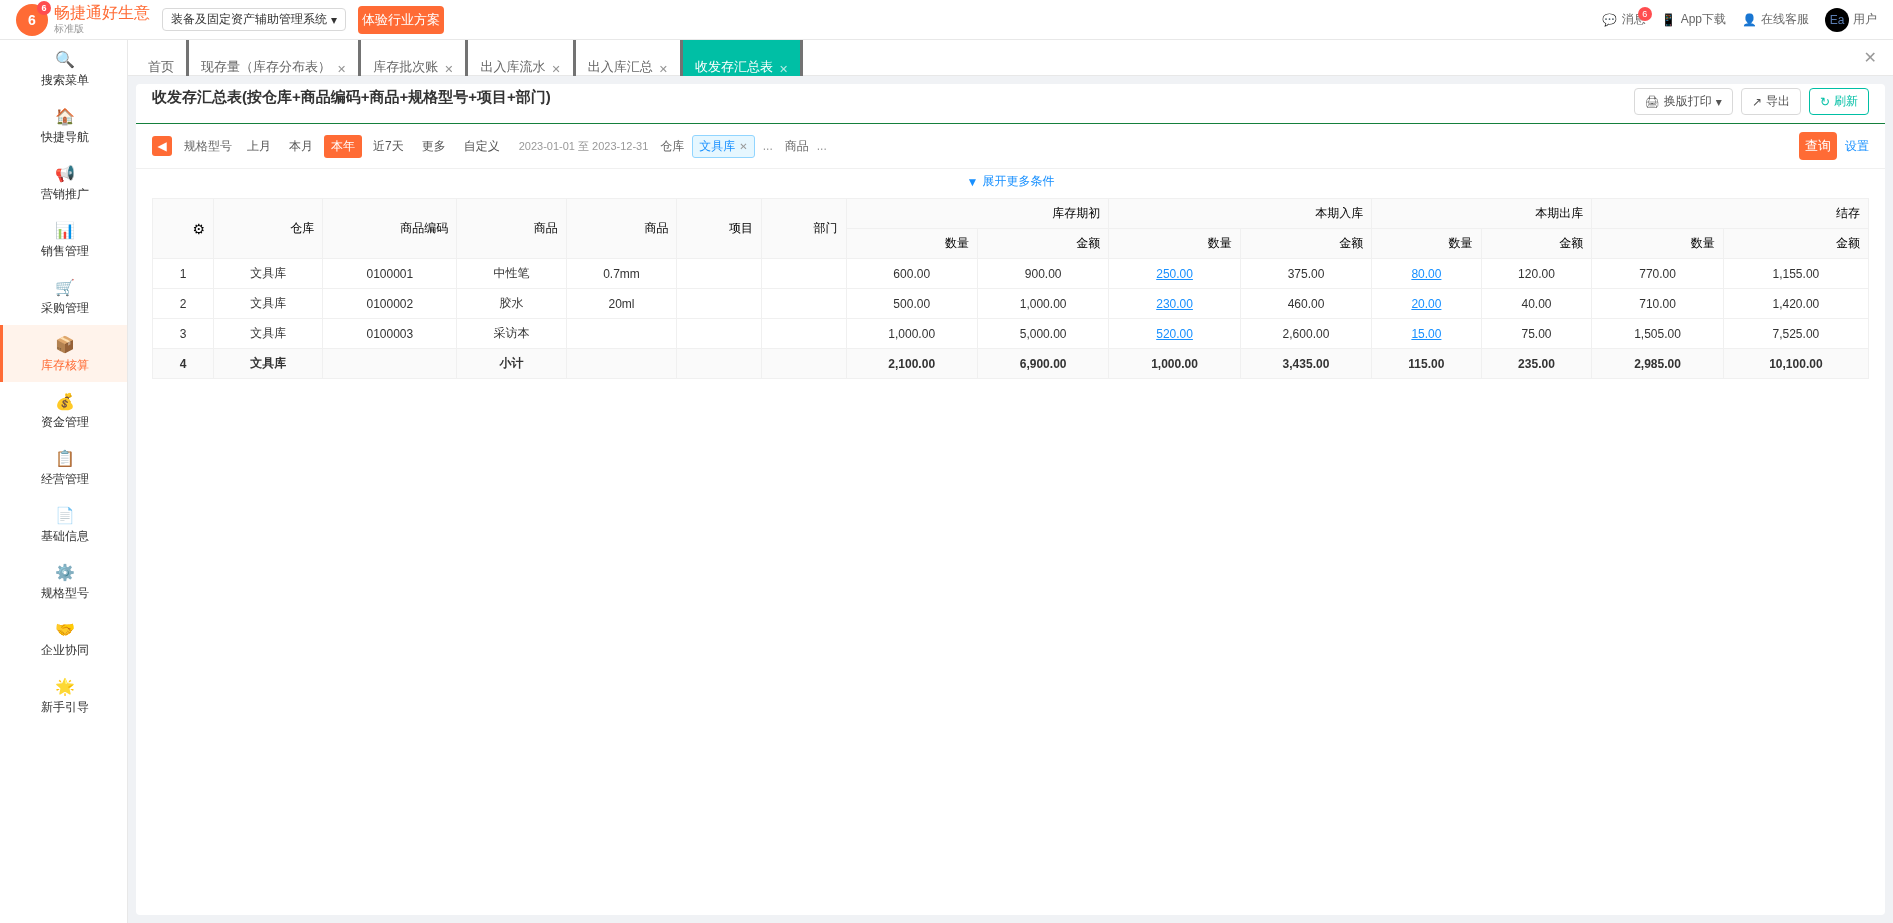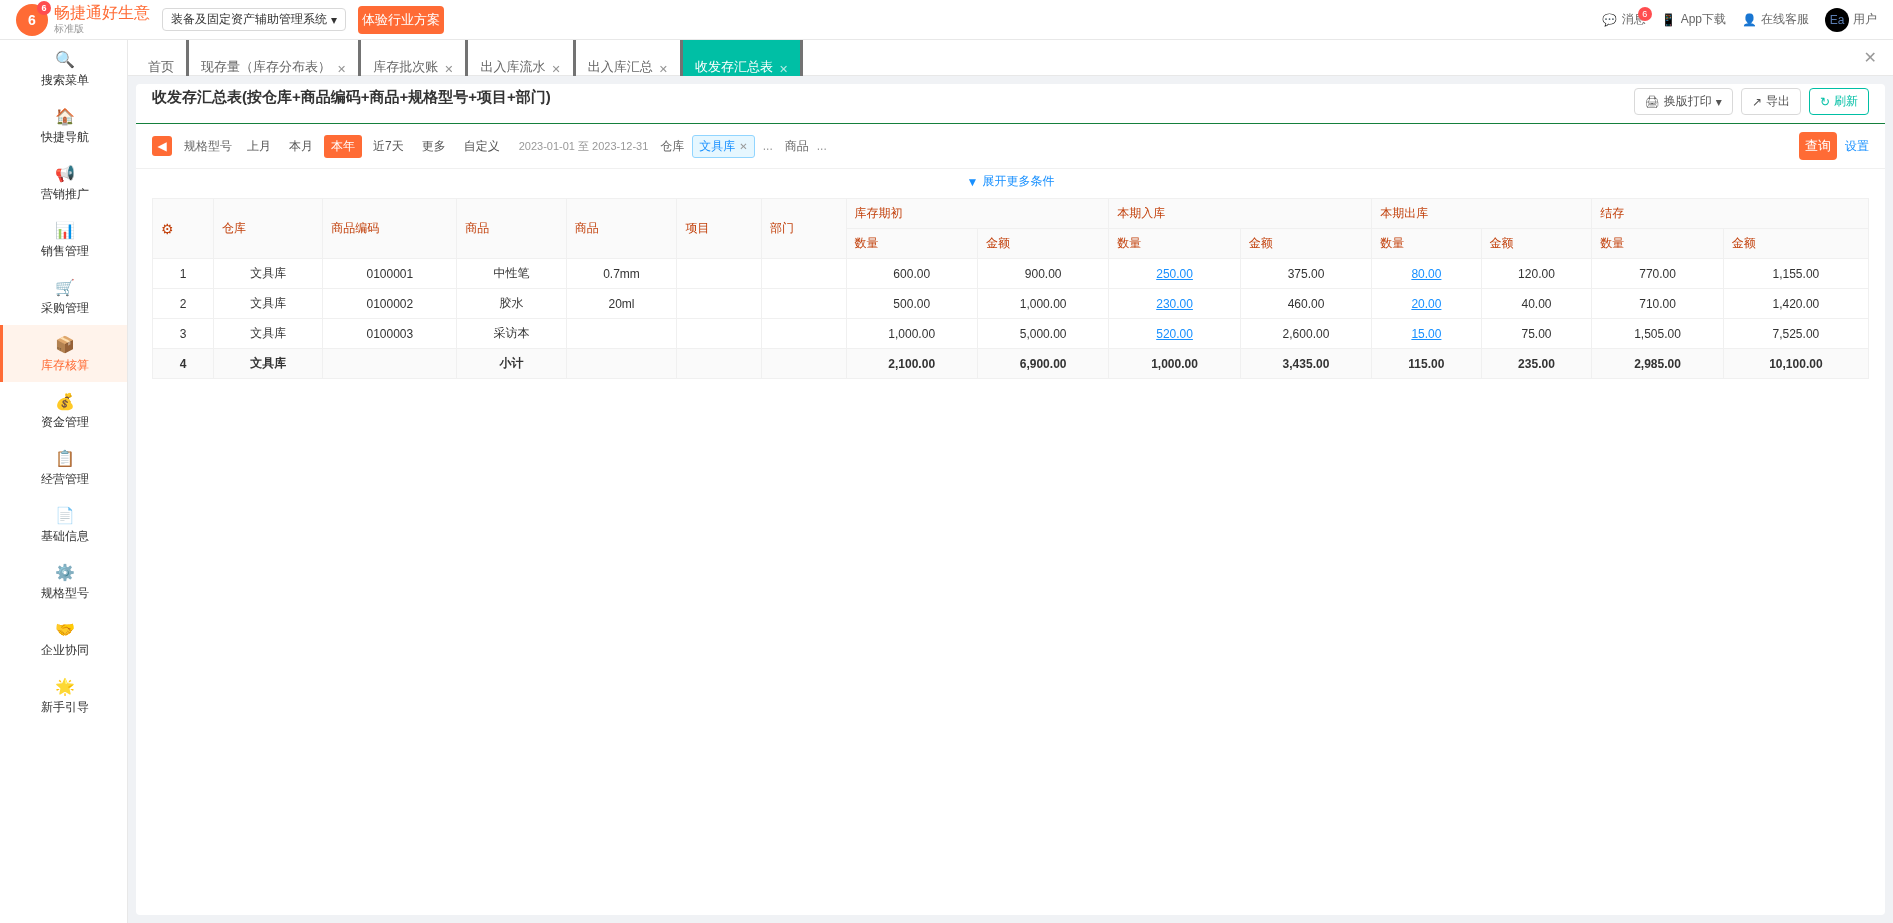--- a/index.html
+++ b/index.html
@@ -69,21 +69,21 @@
     .query-btn { background: #ff6b35; color: #fff; border: none; border-radius: 4px; padding: 5px 6px; font-size: 13px; cursor: pointer; }
     .settings-link { color: #1890ff; font-size: 12px; cursor: pointer; }
 
     
     .filter-row2 { padding: 4px 16px 8px; display: flex; align-items: center; gap: 16px; }
     .expand-cond-btn { display: flex; align-items: center; gap: 4px; color: #1890ff; font-size: 12px; cursor: pointer; margin: 0 auto; }
 
     
     .table-container { flex: 1; overflow: auto; padding: 0 16px; }
     table { width: 100%; border-collapse: collapse; font-size: 12px; }
-    thead tr th { background: #fafafa; border: 1px solid #f0f0f0; padding: 6px 8px; text-align: left; font-weight: 500; color: #c2410c; white-space: nowrap; }
+    thead tr th { background: #fafafa; border: 1px solid #f0f0f0; padding: 6px 8px; text-align: right; font-weight: 500; color: #000000; white-space: nowrap; }
     tbody tr td { border: 1px solid #f0f0f0; padding: 6px 8px; text-align: center; color: #333; white-space: nowrap; }
     tbody tr.subtotal td { background: #fafafa; font-weight: bold; }
     .link-cell { color: #1890ff; cursor: pointer; text-decoration: underline; }
 
     
     .table-footer { background: #fafafa; border-top: 2px solid #e8e8e8; padding: 6px 16px; display: flex; align-items: center; font-size: 12px; font-weight: bold; }
     .footer-label { color: #666; margin-right: 8px; }
     .footer-values { display: flex; gap: 0; flex: 1; }
     .footer-cell { flex: 1; text-align: center; padding: 0 8px; color: #333; }
 

